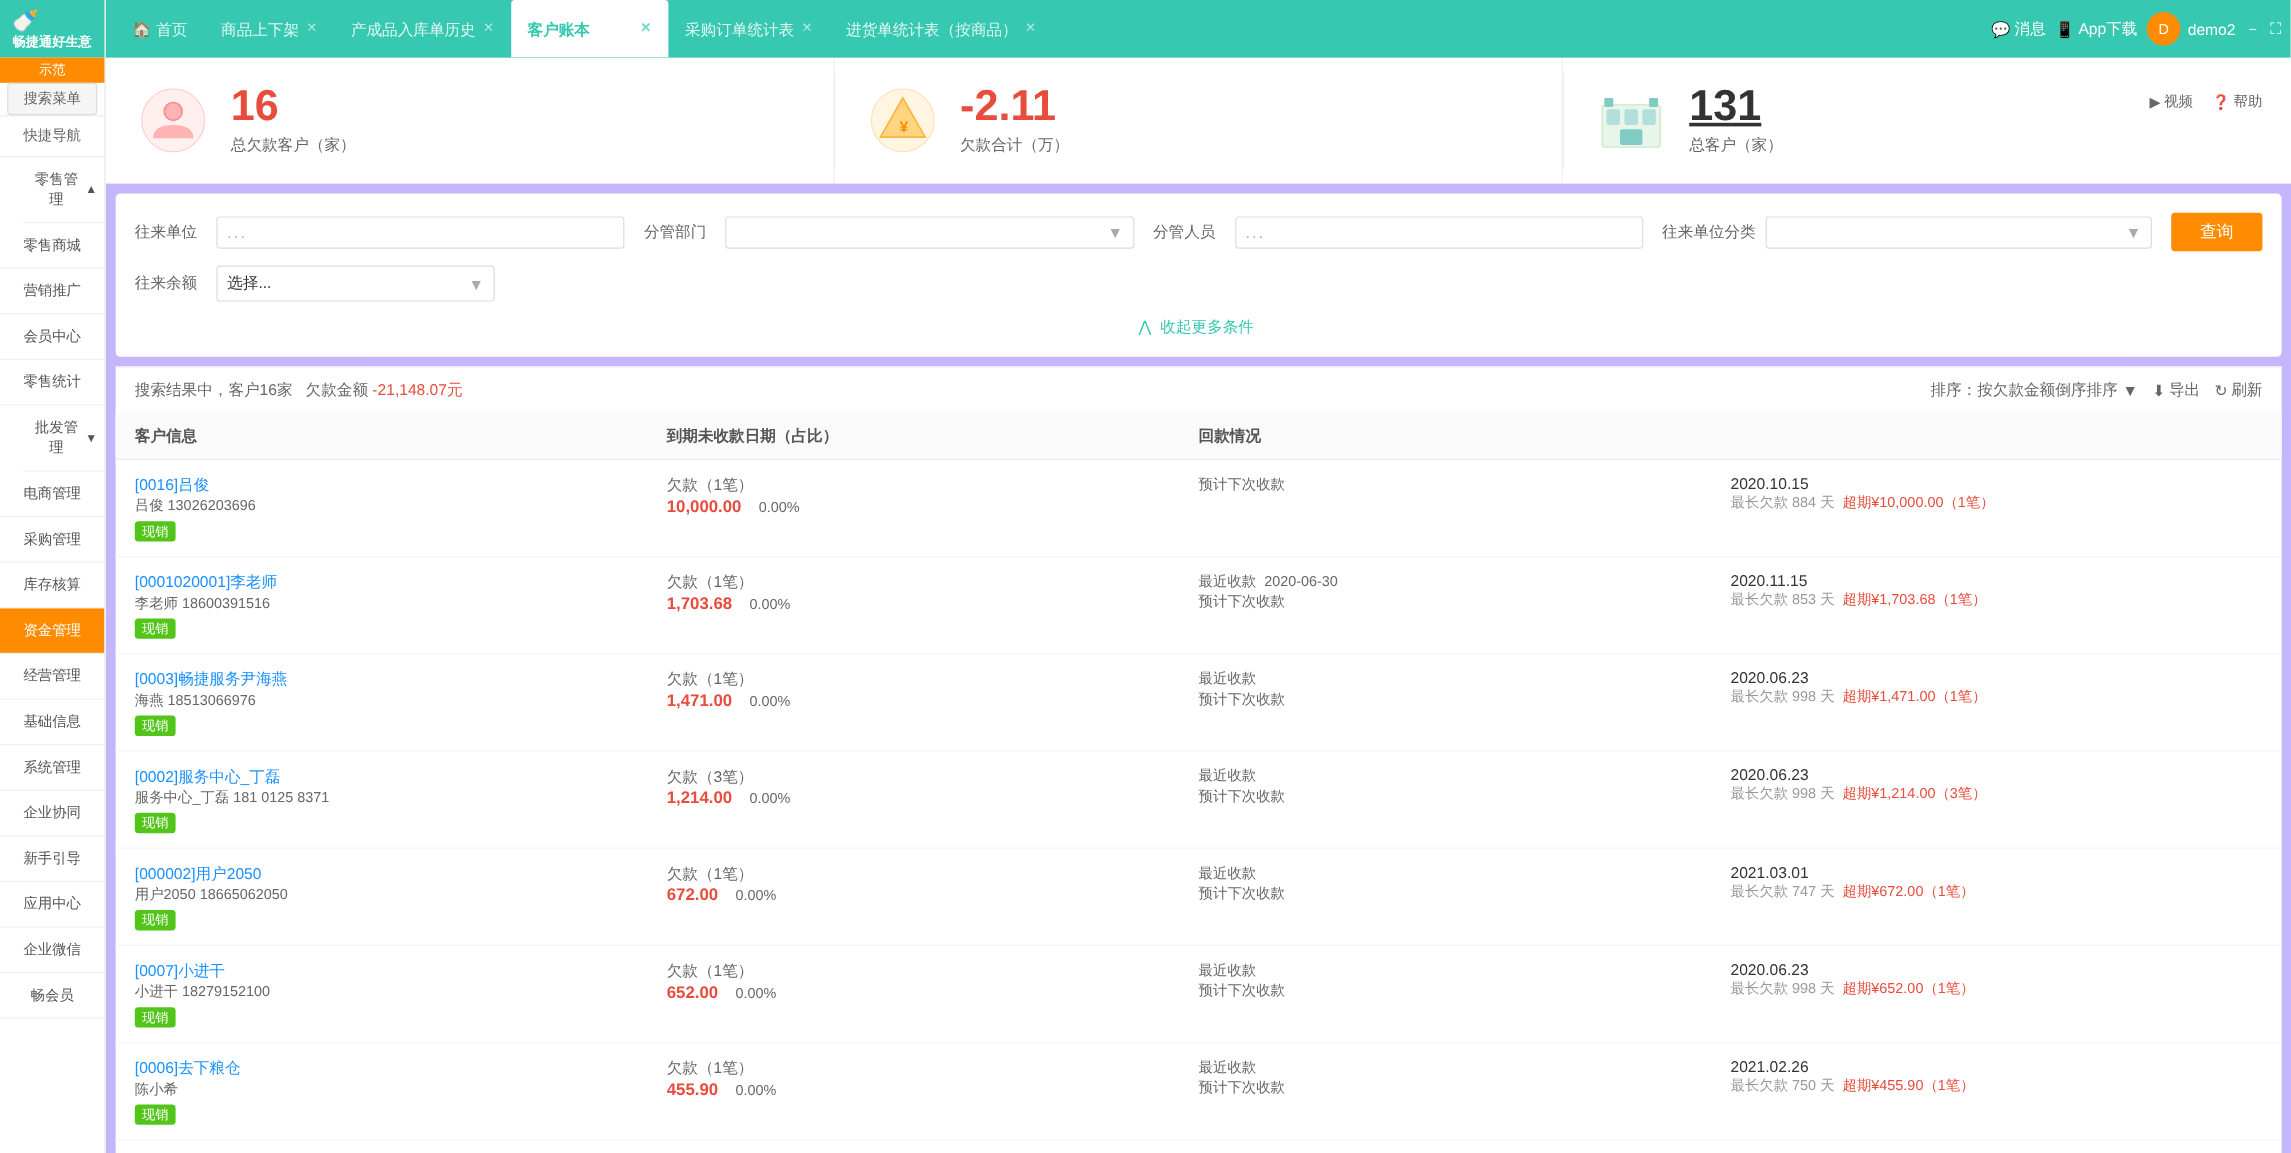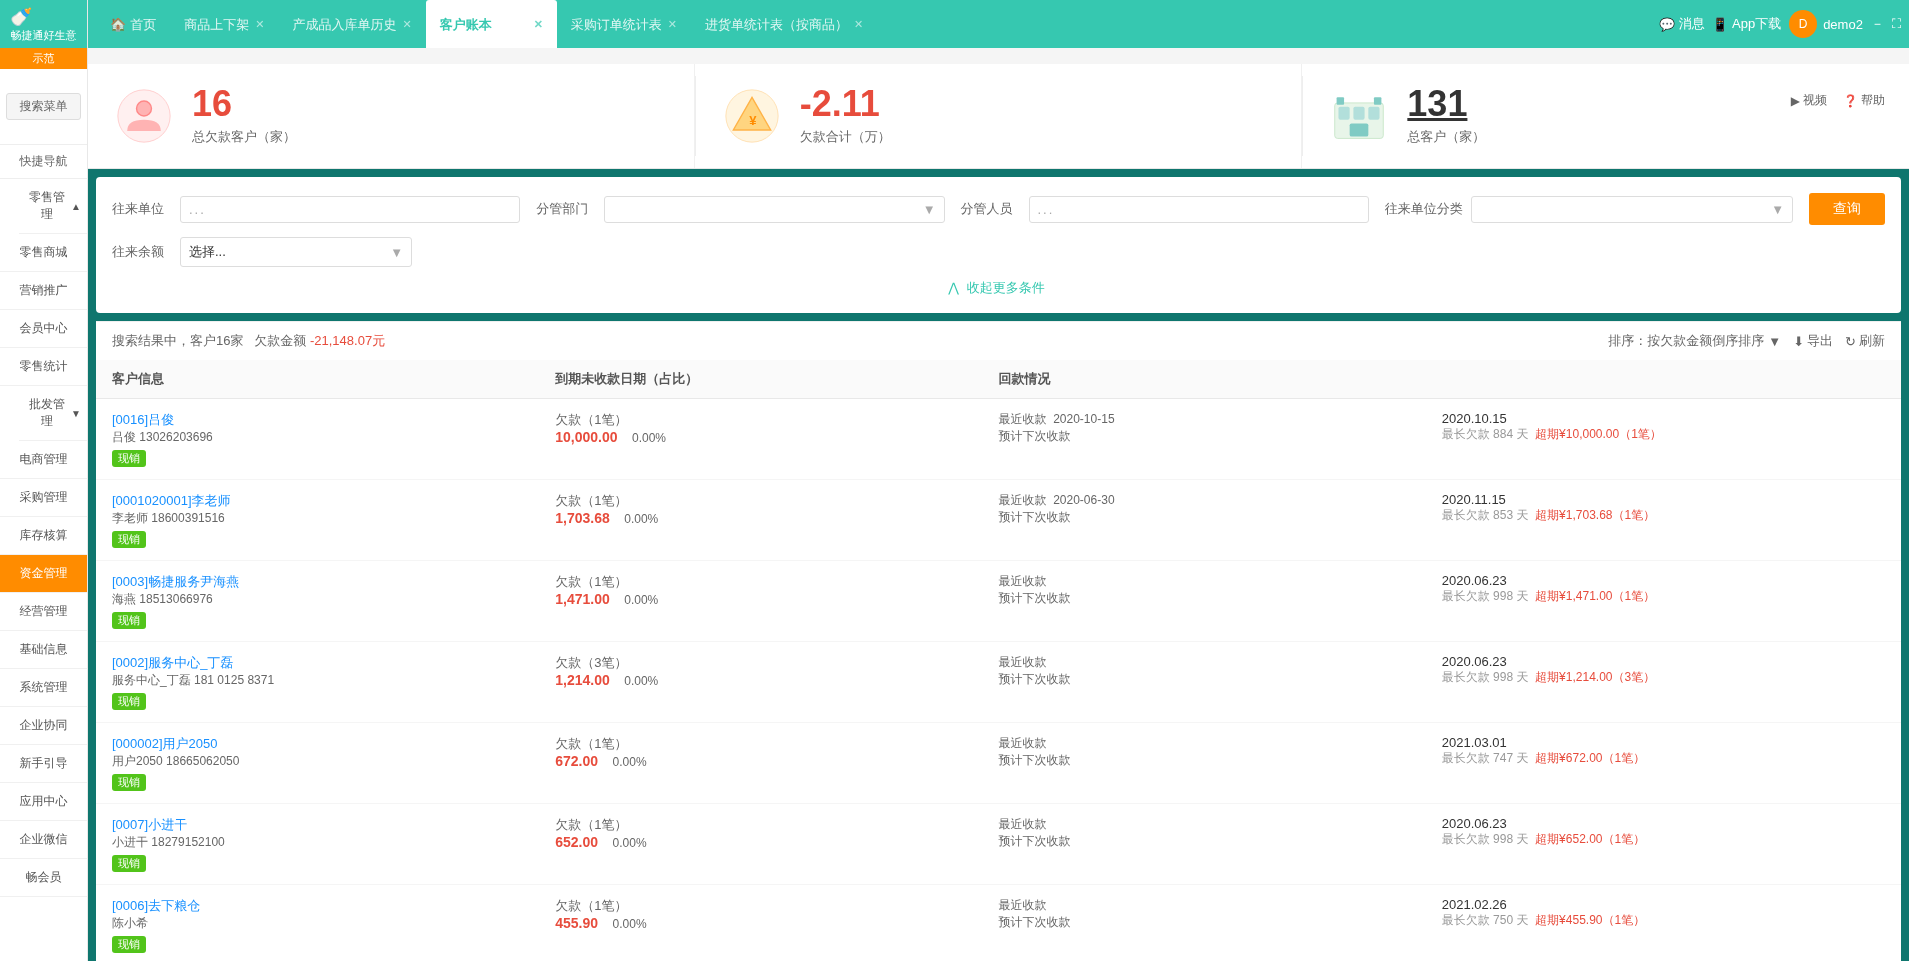--- a/index.html
+++ b/index.html
@@ -4,43 +4,43 @@
   <style>
     * { box-sizing: border-box; margin: 0; padding: 0; }
     body { font-family: "Microsoft YaHei", "PingFang SC", Arial, sans-serif; font-size: 13px; background: #f5f5f5; color: #333; }
 
     
     .app-container { display: flex; height: 961px; overflow: hidden; }
     
     
     .sidebar { width: 88px; background: #fff; border-right: 1px solid #e8e8e8; display: flex; flex-direction: column; flex-shrink: 0; }
     .sidebar-logo { background: #36c8b0; height: 48px; display: flex; align-items: center; justify-content: center; color: #fff; font-size: 12px; padding: 4px; }
-    .sidebar-logo-text { font-size: 11px; color: #fff; text-align: center; line-height: 1.3; }
-    .sidebar-search { padding: 24px 6px; border-bottom: 1px solid #eee; }
+    .sidebar-logo-text { font-size: 11px; color: #fff; text-align: center; line-height: 1.3; font-weight: bold; }
+    .sidebar-search { padding: 0 6px; border-bottom: 1px solid #eee; }
     .sidebar-search-btn { width: 100%; background: #f5f5f5; border: 1px solid #ddd; border-radius: 3px; padding: 4px; font-size: 12px; cursor: pointer; color: #666; text-align: center; }
     .sidebar-nav { flex: 1; overflow-y: auto; }
     .sidebar-item { padding: 10px 6px; text-align: center; font-size: 12px; color: #555; cursor: pointer; border-bottom: 1px solid #f0f0f0; }
     .sidebar-item.active { background: #ff8c00; color: #fff; }
     .sidebar-item.has-sub { display: flex; align-items: center; justify-content: center; gap: 2px; margin-left: 19px; }
     .sidebar-item .sub-arrow { font-size: 10px; }
 
     
     .main-area { flex: 1; display: flex; flex-direction: column; overflow: hidden; }
 
     
     .top-nav { background: #36c8b0; height: 48px; display: flex; align-items: center; padding: 0 8px; flex-shrink: 0; }
     .top-nav-tabs { display: flex; align-items: center; flex: 1; overflow: hidden; }
     .nav-tab { padding: 6px 14px; font-size: 13px; color: rgba(255,255,255,0.85); cursor: pointer; white-space: nowrap; display: flex; align-items: center; gap: 4px; border-radius: 3px 3px 0 0; height: 48px; line-height: 1; }
     .nav-tab.active { background: #fff; color: #36c8b0; font-weight: bold; gap: 40px; }
     .nav-tab .close-x { font-size: 11px; opacity: 0.7; margin-left: 2px; }
     .top-nav-actions { display: flex; align-items: center; gap: 8px; color: #fff; font-size: 13px; }
     .top-nav-btn { color: #fff; background: none; border: none; cursor: pointer; font-size: 13px; display: flex; align-items: center; gap: 3px; }
 
     
-    .content { flex: 1; overflow-y: auto; background: #0f766e; margin-top: 16px; }
+    .content { flex: 1; overflow-y: auto; background: #c4b5fd; }
 
     
     .stats-row { display: flex; background: #fff; border-bottom: 1px solid #e8e8e8; }
     .stat-card { flex: 1; padding: 20px 24px; display: flex; align-items: center; gap: 16px; border-right: 1px solid #f0f0f0; }
     .stat-card:last-child { border-right: none; }
     .stat-icon { width: 64px; height: 64px; display: flex; align-items: center; justify-content: center; }
     .stat-icon svg { width: 56px; height: 56px; }
     .stat-info { display: flex; flex-direction: column; gap: 6px; }
     .stat-value { font-size: 36px; font-weight: bold; line-height: 1; }
     .stat-value.red { color: #e74c3c; }
@@ -366,21 +366,20 @@
     </div>
     <div>
       <div class="debt-count">欠款（1笔）</div>
       <div>
         <span class="debt-amount">10,000.00</span>
         &nbsp;&nbsp;
         <span class="debt-percent">0.00%</span>
       </div>
     </div>
     <div>
-      <div class="recent-payment">最近收款&nbsp;&nbsp;<span>2020-10-15</span></div>
       <div class="next-collection">预计下次收款</div>
     </div>
     <div>
       <div class="due-date">2020.10.15</div>
       <div class="overdue-days">最长欠款 884 天&nbsp;&nbsp;<span class="overdue-text">超期¥10,000.00（1笔）</span></div>
     </div>
   </div>
             <div class="table-row">
     <div>
       <div class="customer-name">[0001020001]李老师</div>

